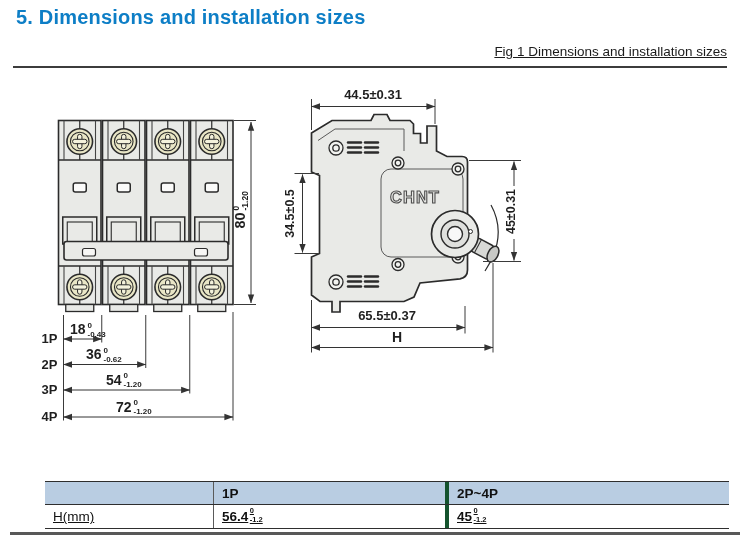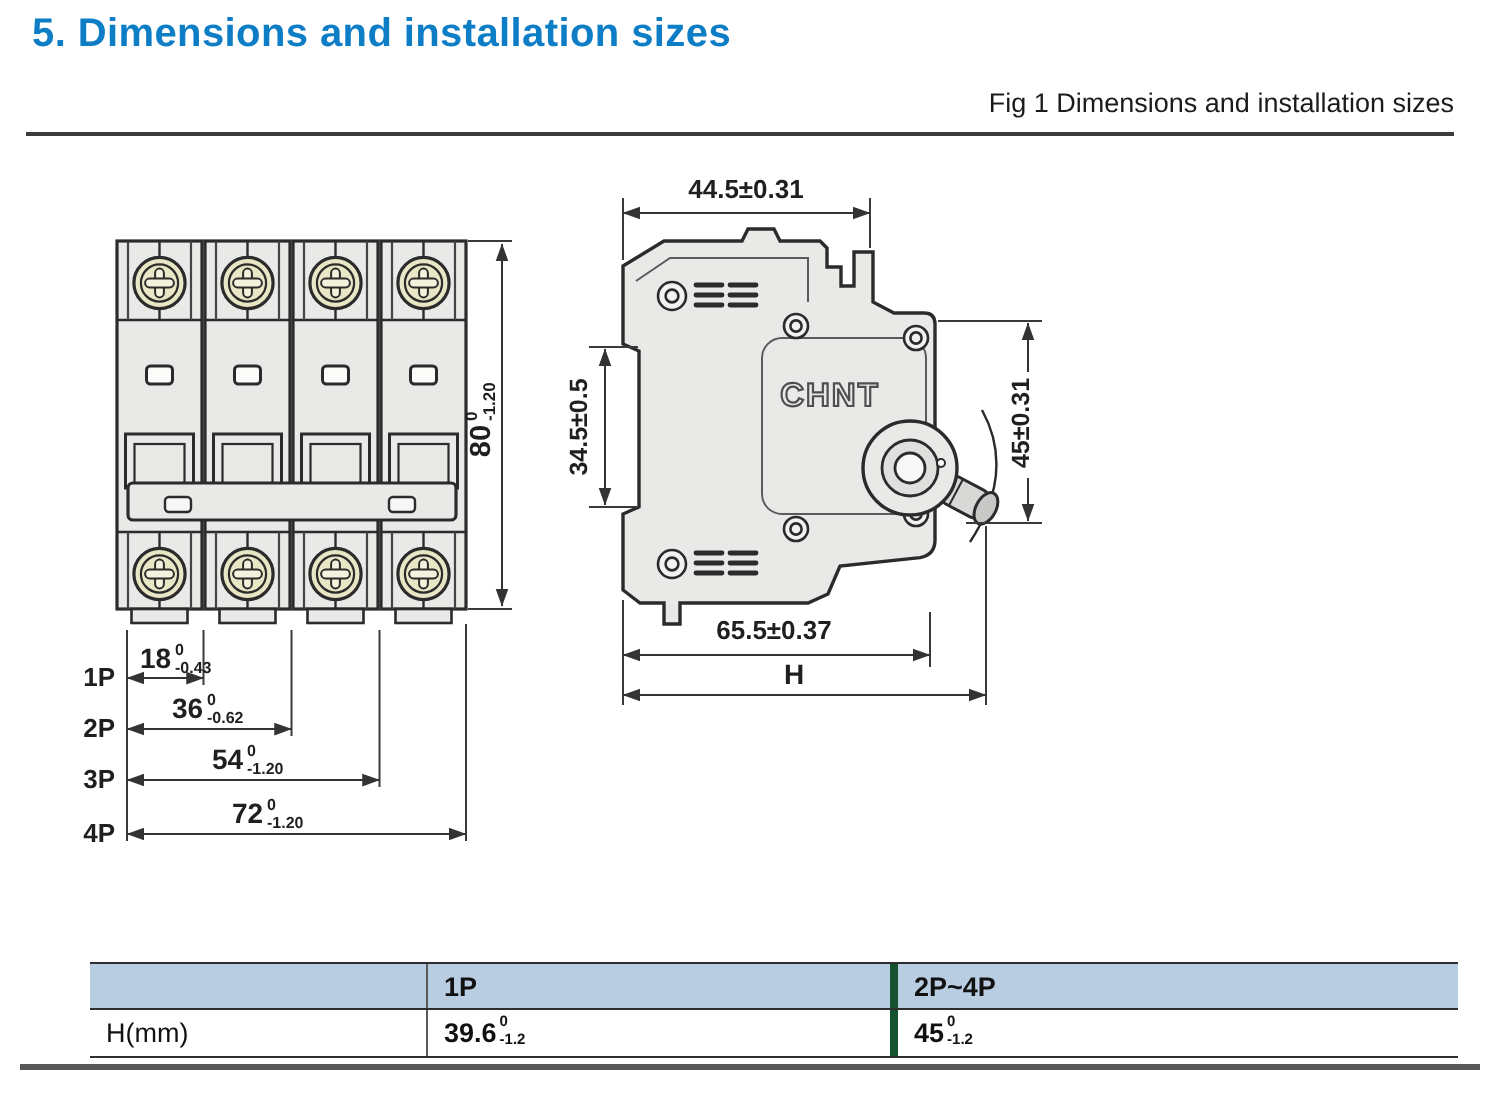--- a/index.html
+++ b/index.html
@@ -1,29 +1,29 @@
 <!DOCTYPE html>
 <html><head>
 <meta charset="utf-8">
 <style>
   html,body{margin:0;padding:0;background:#fff;}
   .page{position:relative;width:750px;height:551px;background:#ffffff;
         font-family:"Liberation Sans",sans-serif;overflow:hidden;color:#1f1f1f;}
   .title{position:absolute;left:16px;top:6px;margin:0;font-size:20px;font-weight:700;
          color:#0d7ec6;letter-spacing:.2px;}
-  .fig-caption{position:absolute;right:23px;top:44px;font-size:13.5px;color:#1b1b1b;}
+  .fig-caption{position:absolute;right:23px;top:44px;font-size:13.5px;color:#1b1b1b;text-decoration:underline;}
   .top-rule{position:absolute;left:13px;top:66px;width:714px;height:2px;background:#3c3c3c;}
   svg.fig{position:absolute;left:0;top:0;}
   
   .dim-table{position:absolute;left:45px;top:481px;width:684px;
              border-top:1.5px solid #2e2e2e;border-bottom:1.5px solid #2e2e2e;
              font-size:13.5px;color:#111;box-sizing:border-box;}
   .tr{display:flex;align-items:stretch;}
   .thead{height:22px;background:#b9cde2;border-bottom:1px solid #2e2e2e;font-weight:700;}
-  .tbody{height:23px;background:#fff;}
+  .tbody{height:23px;background:#fff;text-decoration:underline;}
   .td{padding-left:8px;box-sizing:border-box;display:flex;align-items:center;}
   .c1{width:168px;}
   .c2{width:232px;border-left:1px solid #5a5a5a;}
   .c3{flex:1;border-left:4px solid #14532d;}
   .tval{font-weight:600;}
   .tol{display:inline-flex;flex-direction:column;justify-content:center;font-size:7.5px;
        line-height:1.15;margin-left:1.5px;font-weight:600;transform:translateY(-1px);}
   .tol i{font-style:normal;}
   .bottom-rule{position:absolute;left:10px;top:532px;width:730px;height:2.5px;background:#585858;}
 </style>
@@ -219,21 +219,21 @@
 
   <div class="dim-table">
     <div class="tr thead">
       <div class="td c1"></div>
       <div class="td c2">1P</div>
       <div class="td c3">2P~4P</div>
     </div>
     <div class="tr tbody">
       <div class="td c1">H(mm)</div>
       <div class="td c2">
-        <span class="tval">39.6</span>
+        <span class="tval">56.4</span>
         <span class="tol">
           <i>0</i>
             <i>-1.2</i>
         </span>
       </div>
       <div class="td c3">
         <span class="tval">45</span>
         <span class="tol">
           <i>0</i>
             <i>-1.2</i>

